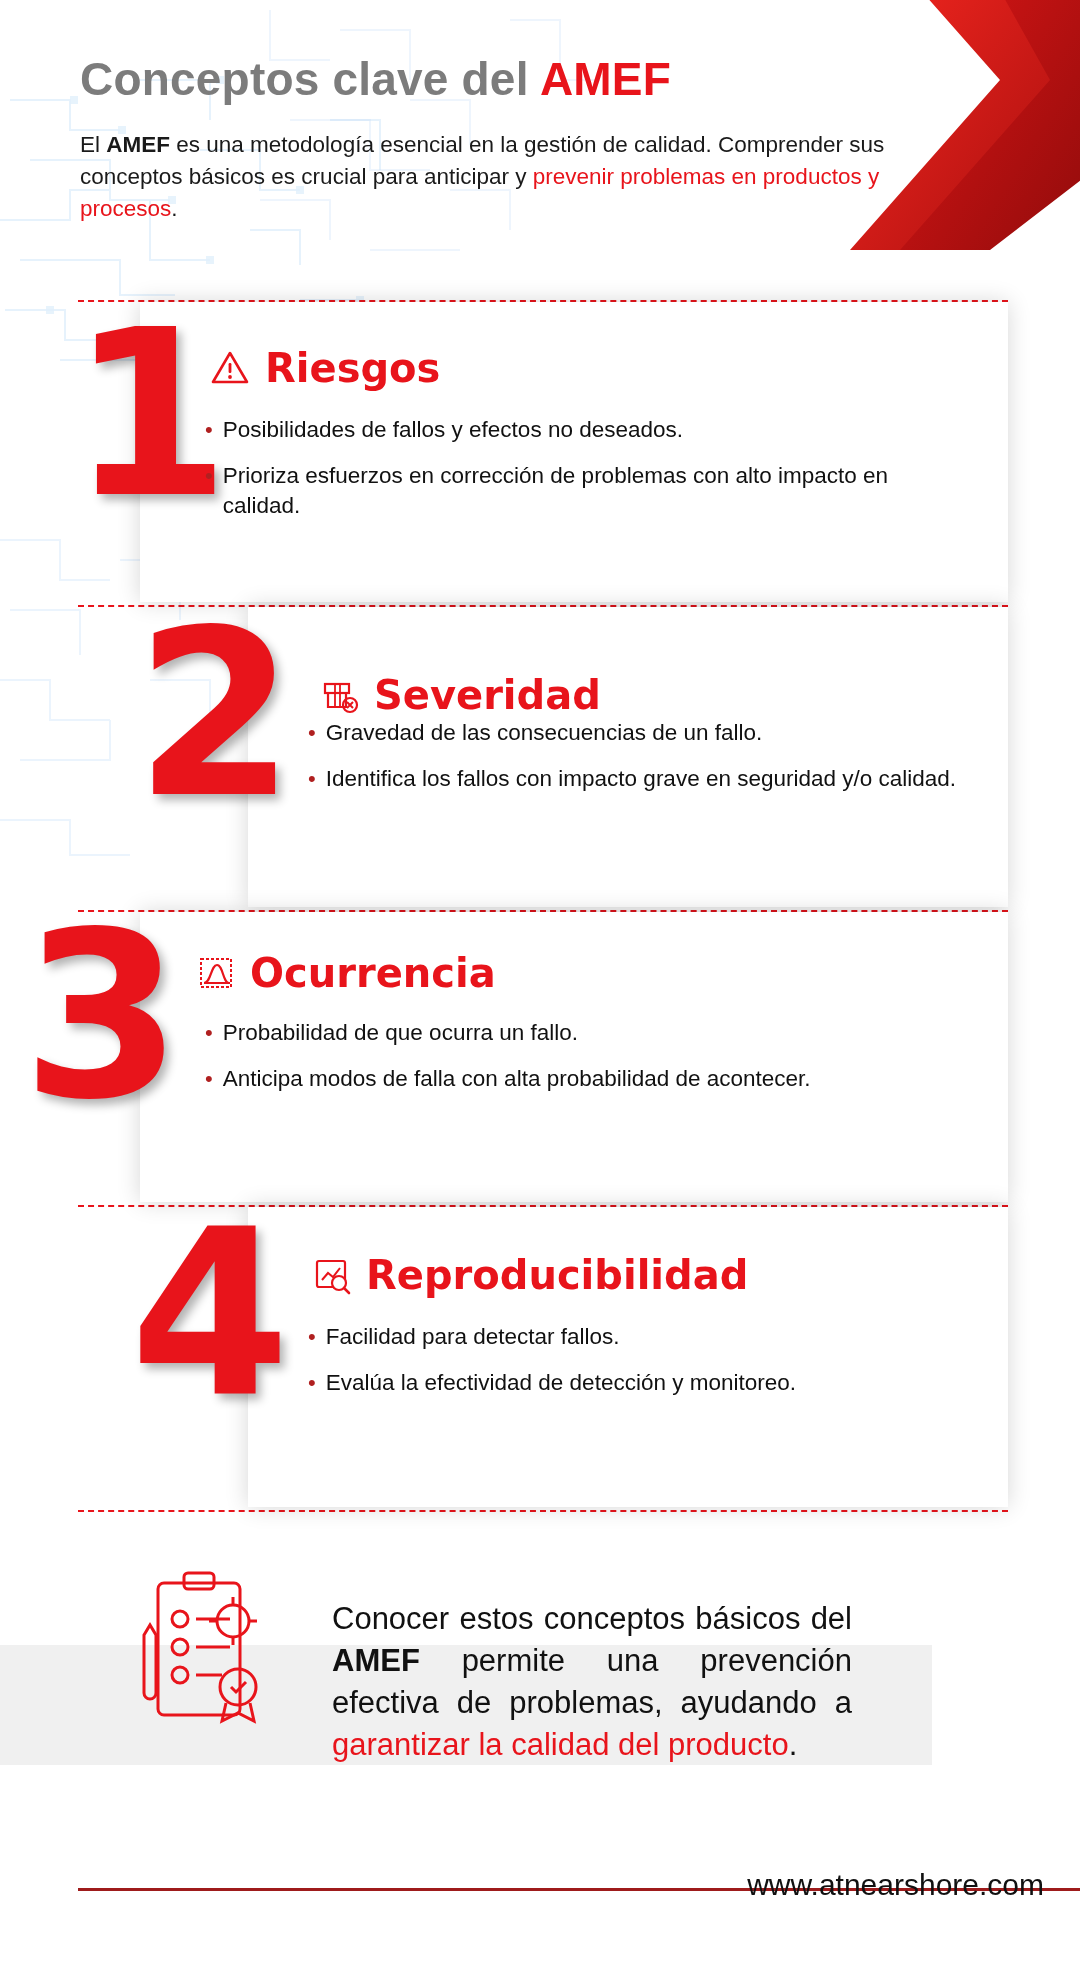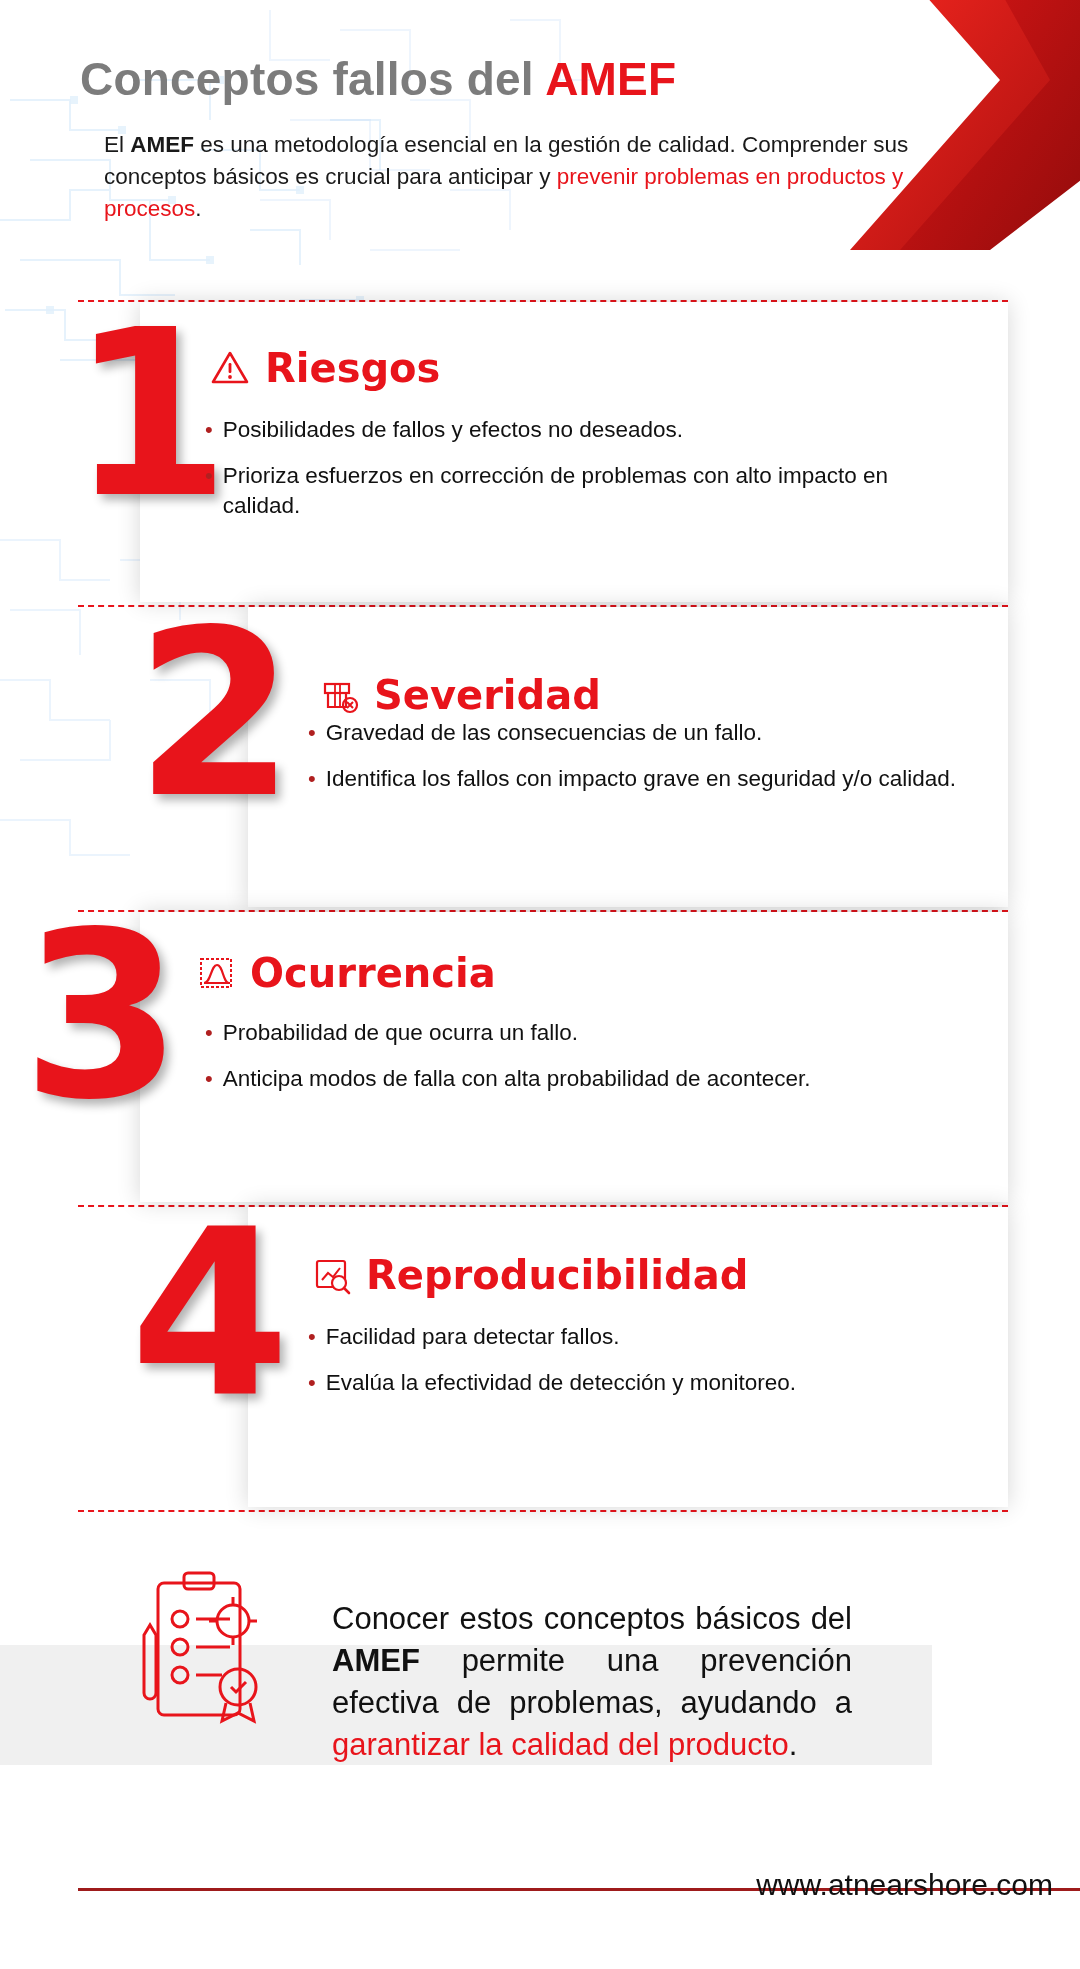--- a/index.html
+++ b/index.html
@@ -51,21 +51,20 @@
     white-space: nowrap;
   }
   .title .accent {
     color: #e8141b;
   }
   .intro {
     font-size: 22.5px;
     line-height: 32px;
     color: #1a1a1a;
     width: 890px;
-    margin-left: 24px;
   }
   .intro b { font-weight: bold; }
   .intro .red { color: #e8141b; }
 
   
   .dashed {
     position: absolute;
     left: 78px;
     width: 930px;
     height: 0;
@@ -156,21 +155,21 @@
   .bottom-rule {
     position: absolute;
     left: 78px;
     top: 1888px;
     width: 1002px;
     height: 3px;
     background: #9e1b1b;
   }
   .site {
     position: absolute;
-    right: 27px;
+    right: 36px;
     top: 1868px;
     font-size: 30px;
     color: #111;
   }
 </style>
 </head>
 <body>
 
 <div class="bg-layer">
 
@@ -247,21 +246,21 @@
         <stop offset="0%" stop-color="#e61818"></stop>
         <stop offset="100%" stop-color="#8a0a0a"></stop>
       </linearGradient>
     </defs>
     <polygon fill="url(#cg1)" points="150,-60 250,-60 400,110 250,280 150,280 300,110"></polygon>
     <polygon fill="url(#cg2)" points="255,-60 350,-60 420,40 420,180 290,280 200,280 350,110"></polygon>
   </svg>
 </div>
 
 <div class="header">
-  <h1 class="title"><span>Conceptos fallos del </span><span class="accent">AMEF</span></h1>
+  <h1 class="title"><span>Conceptos clave del </span><span class="accent">AMEF</span></h1>
   <p class="intro"><span>El </span><b>AMEF</b><span> es una metodología esencial en la gestión de calidad. Comprender sus conceptos básicos es crucial para anticipar y </span><span class="red">prevenir problemas en productos y procesos</span><span>.</span></p>
 </div>
 
 <div class="dashed" style="top:300px;"></div>
 <div class="dashed" style="top:605px;"></div>
 <div class="dashed" style="top:910px;"></div>
 <div class="dashed" style="top:1205px;"></div>
 <div class="dashed" style="top:1510px;"></div>
 
 <div class="block">

